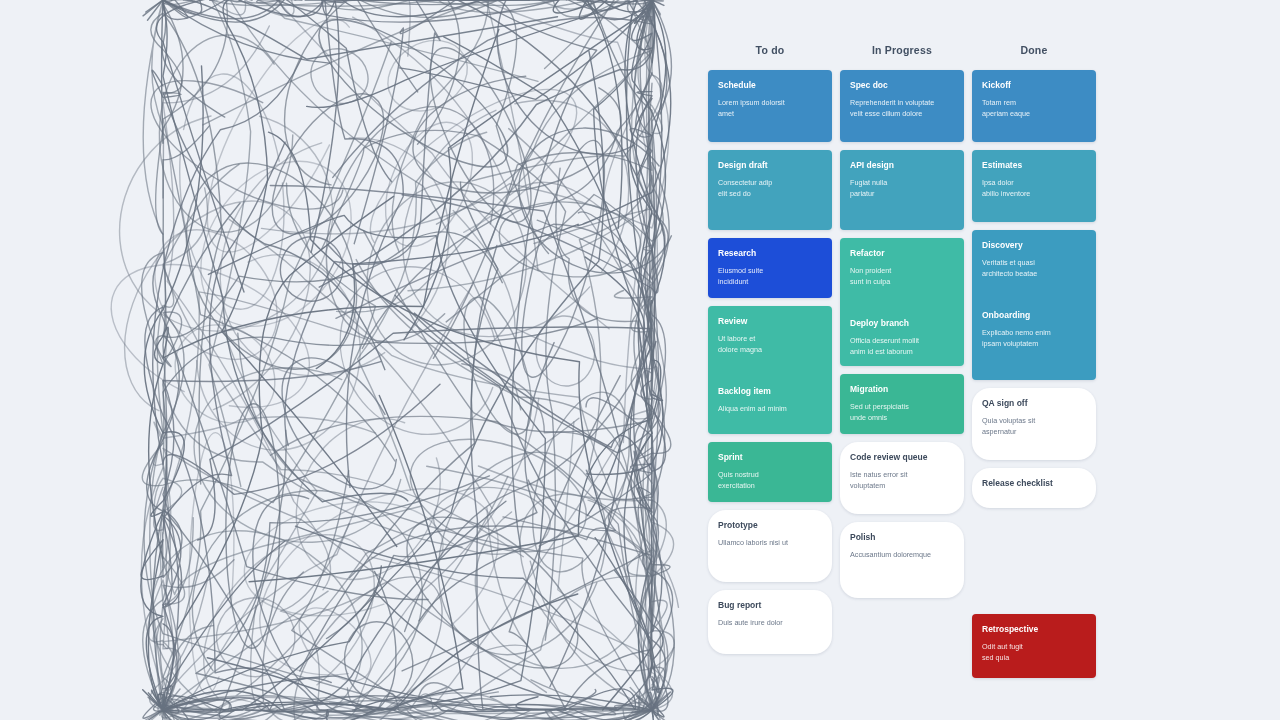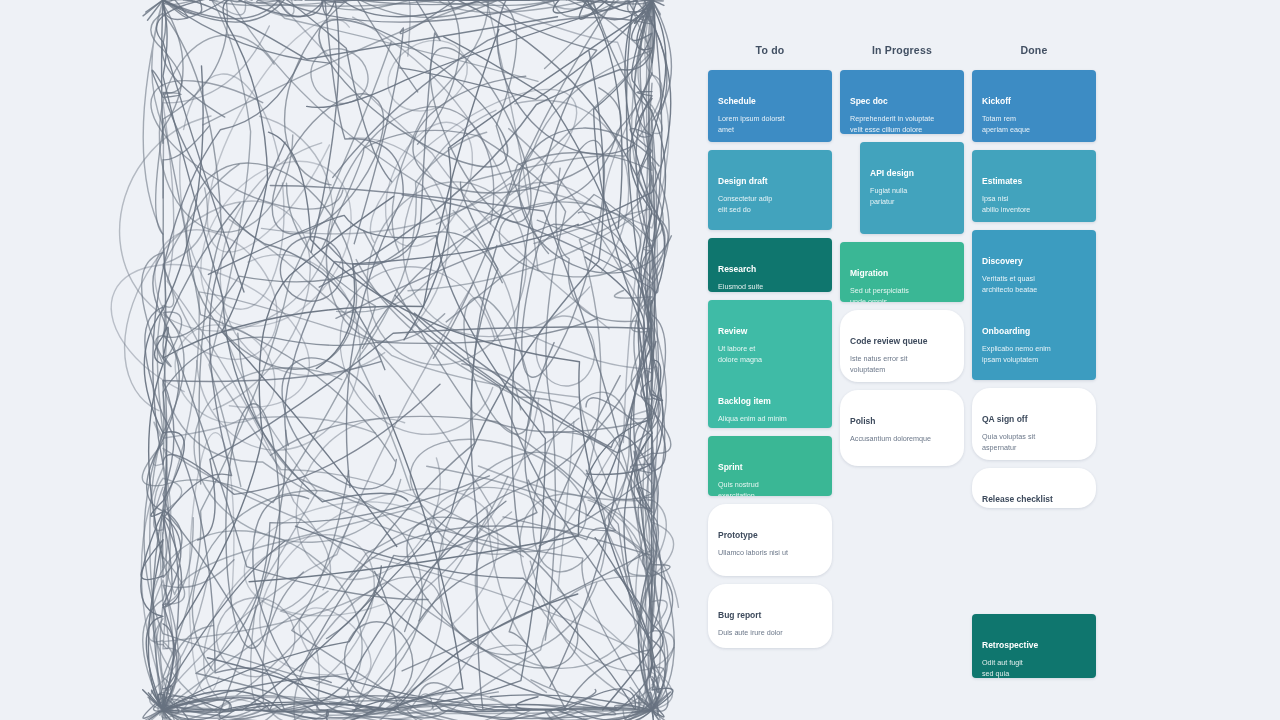--- a/index.html
+++ b/index.html
@@ -57,21 +57,21 @@
     text-align: center;
     font-size: 10.5px;
     font-weight: bold;
     color: #425063;
     letter-spacing: 0.2px;
     margin-bottom: 6px;
     filter: blur(0.45px);
   }
   .card {
     border-radius: 4px;
-    padding: 26px 10px 11px 10px;
+    padding: 10px 10px 11px 10px;
     box-sizing: border-box;
     box-shadow: 0 1px 3px rgba(40,60,90,0.14);
     overflow: hidden;
   }
   .card.tinted {
     color: #ffffff;
   }
   .card.plain {
     background: #ffffff;
     color: #3d4a5c;
@@ -325,21 +325,21 @@
             <div class="card-line">amet</div>
           </div>
         </div>
         <div class="card tinted" style="background: rgb(66, 163, 189); height: 80px;">
           <div class="card-block">
             <div class="card-title">Design draft</div>
             <div class="card-line">Consectetur adip</div>
             <div class="card-line">elit sed do</div>
           </div>
         </div>
-        <div class="card tinted" style="background: #0f766e; height: 54px;">
+        <div class="card tinted" style="background: #1d4ed8; height: 60px;">
           <div class="card-block">
             <div class="card-title">Research</div>
             <div class="card-line">Eiusmod suite</div>
             <div class="card-line">incididunt</div>
           </div>
         </div>
         <div class="card tinted" style="background: rgb(63, 187, 166); height: 128px;">
           <div class="card-block">
             <div class="card-title">Review</div>
             <div class="card-line">Ut labore et</div>
@@ -365,32 +365,44 @@
         </div>
         <div class="card plain" style="height: 64px;">
           <div class="card-block">
             <div class="card-title">Bug report</div>
             <div class="card-line">Duis aute irure dolor</div>
           </div>
         </div>
       </div>
       <div class="board-column">
         <div class="column-header">In Progress</div>
-        <div class="card tinted" style="background: rgb(61, 140, 196); height: 64px;">
+        <div class="card tinted" style="background: rgb(61, 140, 196); height: 72px;">
           <div class="card-block">
             <div class="card-title">Spec doc</div>
             <div class="card-line">Reprehenderit in voluptate</div>
             <div class="card-line">velit esse cillum dolore</div>
           </div>
         </div>
-        <div class="card tinted" style="background: rgb(66, 163, 189); height: 92px; margin-left: 20px;">
+        <div class="card tinted" style="background: rgb(66, 163, 189); height: 80px;">
           <div class="card-block">
             <div class="card-title">API design</div>
             <div class="card-line">Fugiat nulla</div>
             <div class="card-line">pariatur</div>
+          </div>
+        </div>
+        <div class="card tinted" style="background: rgb(63, 187, 166); height: 128px;">
+          <div class="card-block">
+            <div class="card-title">Refactor</div>
+            <div class="card-line">Non proident</div>
+            <div class="card-line">sunt in culpa</div>
+          </div>
+          <div class="card-block">
+            <div class="card-title">Deploy branch</div>
+            <div class="card-line">Officia deserunt mollit</div>
+            <div class="card-line">anim id est laborum</div>
           </div>
         </div>
         <div class="card tinted" style="background: rgb(58, 183, 149); height: 60px;">
           <div class="card-block">
             <div class="card-title">Migration</div>
             <div class="card-line">Sed ut perspiciatis</div>
             <div class="card-line">unde omnis</div>
           </div>
         </div>
         <div class="card plain" style="height: 72px;">
@@ -412,21 +424,21 @@
         <div class="card tinted" style="background: rgb(61, 140, 196); height: 72px;">
           <div class="card-block">
             <div class="card-title">Kickoff</div>
             <div class="card-line">Totam rem</div>
             <div class="card-line">aperiam eaque</div>
           </div>
         </div>
         <div class="card tinted" style="background: rgb(66, 163, 189); height: 72px;">
           <div class="card-block">
             <div class="card-title">Estimates</div>
-            <div class="card-line">Ipsa nisi</div>
+            <div class="card-line">Ipsa dolor</div>
             <div class="card-line">abillo inventore</div>
           </div>
         </div>
         <div class="card tinted" style="background: rgb(60, 156, 192); height: 150px;">
           <div class="card-block">
             <div class="card-title">Discovery</div>
             <div class="card-line">Veritatis et quasi</div>
             <div class="card-line">architecto beatae</div>
           </div>
           <div class="card-block">
@@ -441,21 +453,21 @@
             <div class="card-line">Quia voluptas sit</div>
             <div class="card-line">aspernatur</div>
           </div>
         </div>
         <div class="card plain" style="height: 40px;">
           <div class="card-block">
             <div class="card-title">Release checklist</div>
           </div>
         </div>
         <div style="height: 90px;"></div>
-        <div class="card tinted" style="background: #0f766e; height: 64px;">
+        <div class="card tinted" style="background: #b91c1c; height: 64px;">
           <div class="card-block">
             <div class="card-title">Retrospective</div>
             <div class="card-line">Odit aut fugit</div>
             <div class="card-line">sed quia</div>
           </div>
         </div>
       </div>
     </div>
 </div>
 

